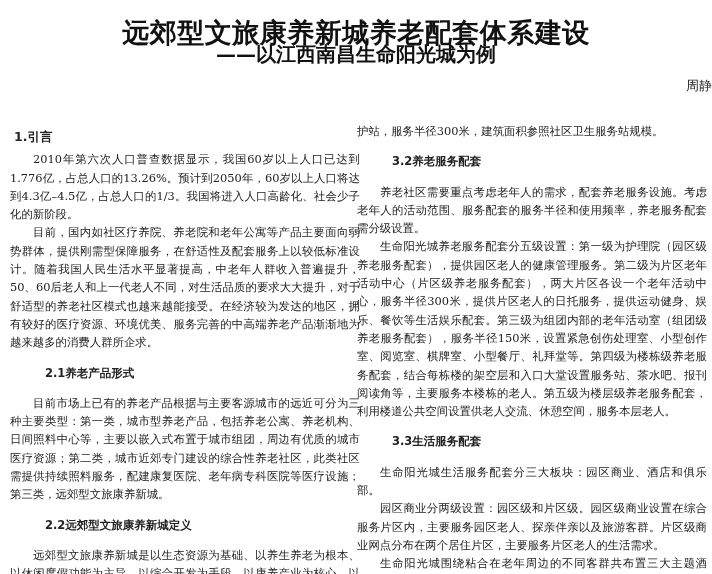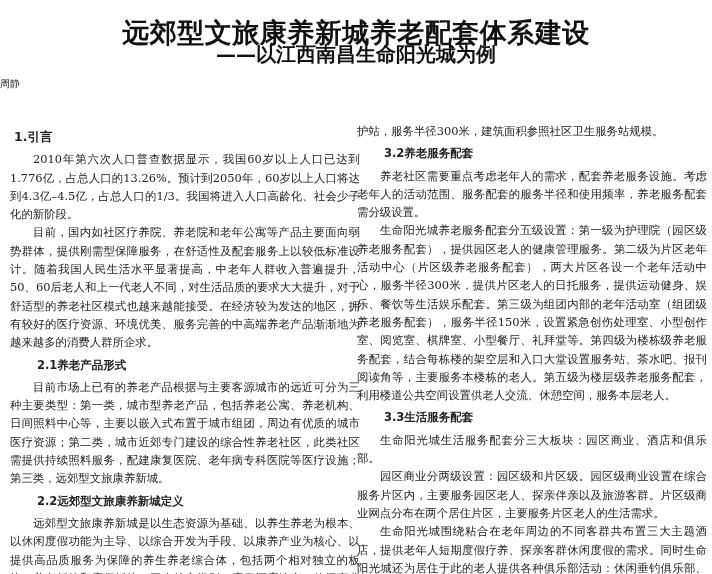--- a/index.html
+++ b/index.html
@@ -8,31 +8,31 @@
     position: absolute; left: 0; top: 17px; width: 712px; text-align: center;
     font-family: "DejaVu Serif", serif; font-weight: bold; font-size: 27px; letter-spacing: 0.5px;
     color: #111; line-height: 32px;
   }
   .subtitle {
     position: absolute; left: 0; top: 41px; width: 712px; text-align: center;
     font-family: "DejaVu Serif", serif; font-weight: bold; font-size: 20px;
     color: #111; line-height: 26px;
   }
   .author {
-    position: absolute; left: 0; top: 77px; width: 712px; text-align: left;
-    font-family: "DejaVu Sans", sans-serif; font-size: 10px; color: #222;
+    position: absolute; left: 0; top: 77px; width: 712px; text-align: right;
+    font-family: "DejaVu Sans", sans-serif; font-size: 13px; color: #222;
   }
   .col {
     position: absolute; top: 124px; width: 350px;
     font-family: "DejaVu Serif", serif; font-size: 11.4px; line-height: 18.3px; color: #222;
   }
   .col.left { left: 10px; }
   .col.right { left: 357px; top: 122px; }
   .h1 { font-family: "DejaVu Sans", sans-serif; font-weight: bold; font-size: 12.5px; margin: 4px; }
-  .h2 { font-family: "DejaVu Sans", sans-serif; font-weight: bold; font-size: 11.5px; padding-left: 23px; margin: 4px; }
+  .h2 { font-family: "DejaVu Sans", sans-serif; font-weight: bold; font-size: 11.5px; padding-left: 23px; margin: 12px; }
   .p { text-indent: 23px; margin: 0; text-align: justify; text-justify: inter-character; }
   .p.noindent { text-indent: 0; }
 </style>
 </head>
 <body>
 
 <div class="title">远郊型文旅康养新城养老配套体系建设</div>
 <div class="subtitle">——以江西南昌生命阳光城为例</div>
 <div class="author">周静</div>
 

